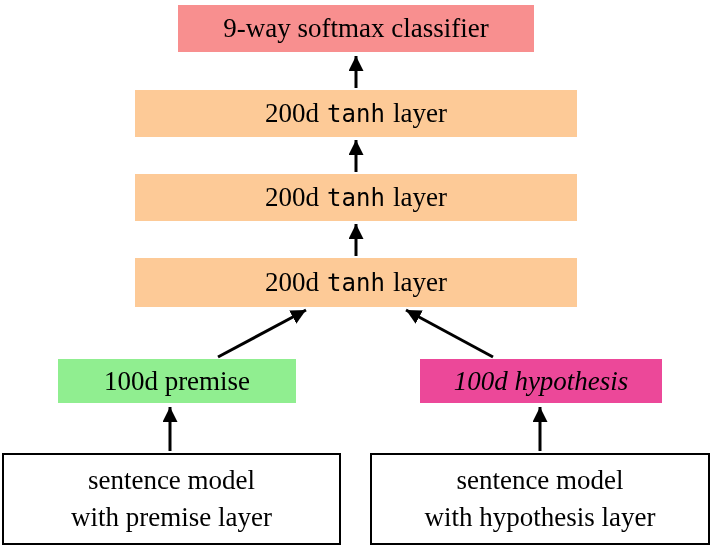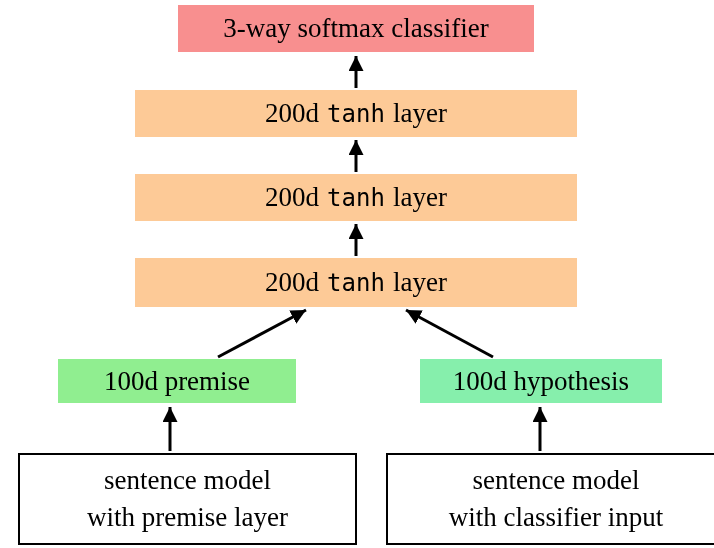--- a/index.html
+++ b/index.html
@@ -34,21 +34,20 @@
   .hidden-1     { left: 135px; top: 90px;  width: 442px; height: 47px; }
   .hidden-2     { left: 135px; top: 174px; width: 442px; height: 47px; }
   .hidden-3     { left: 135px; top: 258px; width: 442px; height: 49px; }
   .embed-1      { left: 50px;  top: 359px; width: 238px; height: 44px; margin-left: 8px; }
   .embed-2      { left: 420px; top: 359px; width: 242px; height: 44px; }
   .sent-model {
     border: 2px solid #000000;
     background: #ffffff;
     flex-direction: column;
     line-height: 37px;
-    margin-left: 16px;
   }
   .sent-1 { left: 2px;   top: 453px; width: 335px; height: 88px; }
   .sent-2 { left: 370px; top: 453px; width: 336px; height: 88px; }
   .arrows {
     position: absolute;
     left: 0;
     top: 0;
     width: 714px;
     height: 548px;
     pointer-events: none;
@@ -71,42 +70,42 @@
       <line x1="356" y1="172" x2="356" y2="140" marker-end="url(#ah)"></line>
       <line x1="356" y1="256" x2="356" y2="224" marker-end="url(#ah)"></line>
       <line x1="218" y1="357" x2="306" y2="310" marker-end="url(#ah)"></line>
       <line x1="493" y1="357" x2="406" y2="310" marker-end="url(#ah)"></line>
       <line x1="170" y1="451" x2="170" y2="407" marker-end="url(#ah)"></line>
       <line x1="540" y1="451" x2="540" y2="407" marker-end="url(#ah)"></line>
     </g>
   </svg>
 
   <div class="node classifier" style="background: rgb(248, 143, 143);">
-    <span>3-way softmax classifier</span>
+    <span>9-way softmax classifier</span>
   </div>
 
   <div class="node hidden-1" style="background: rgb(253, 202, 151);">
     <span><span>200d</span><span class="word-gap"></span><span class="mono">tanh</span><span class="word-gap"></span><span>layer</span></span>
   </div>
   <div class="node hidden-2" style="background: rgb(253, 202, 151);">
     <span><span>200d</span><span class="word-gap"></span><span class="mono">tanh</span><span class="word-gap"></span><span>layer</span></span>
   </div>
   <div class="node hidden-3" style="background: rgb(253, 202, 151);">
     <span><span>200d</span><span class="word-gap"></span><span class="mono">tanh</span><span class="word-gap"></span><span>layer</span></span>
   </div>
 
   <div class="node embed-1" style="background: rgb(144, 238, 144);">
     <span>100d premise</span>
   </div>
-  <div class="node embed-2" style="background: #86efac;">
+  <div class="node embed-2" style="background: #ec4899; font-style: italic;">
     <span>100d hypothesis</span>
   </div>
 
   <div class="node sent-model sent-1">
     <span>sentence model</span>
     <span>with premise layer</span>
   </div>
   <div class="node sent-model sent-2">
     <span>sentence model</span>
-    <span>with classifier input</span>
+    <span>with hypothesis layer</span>
   </div>
 
 </div>
 
 </body></html>

